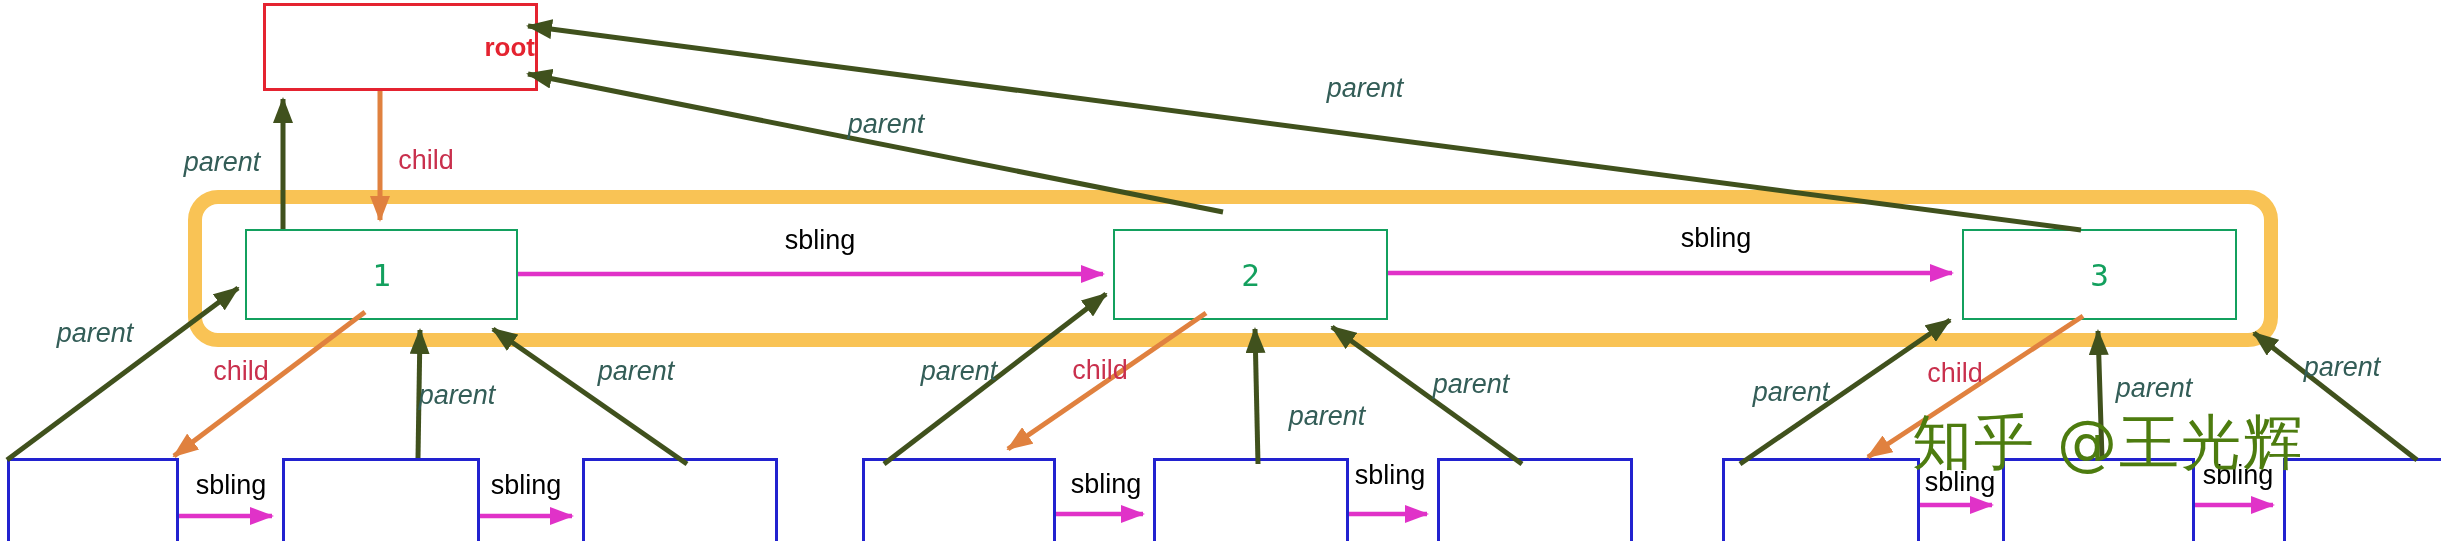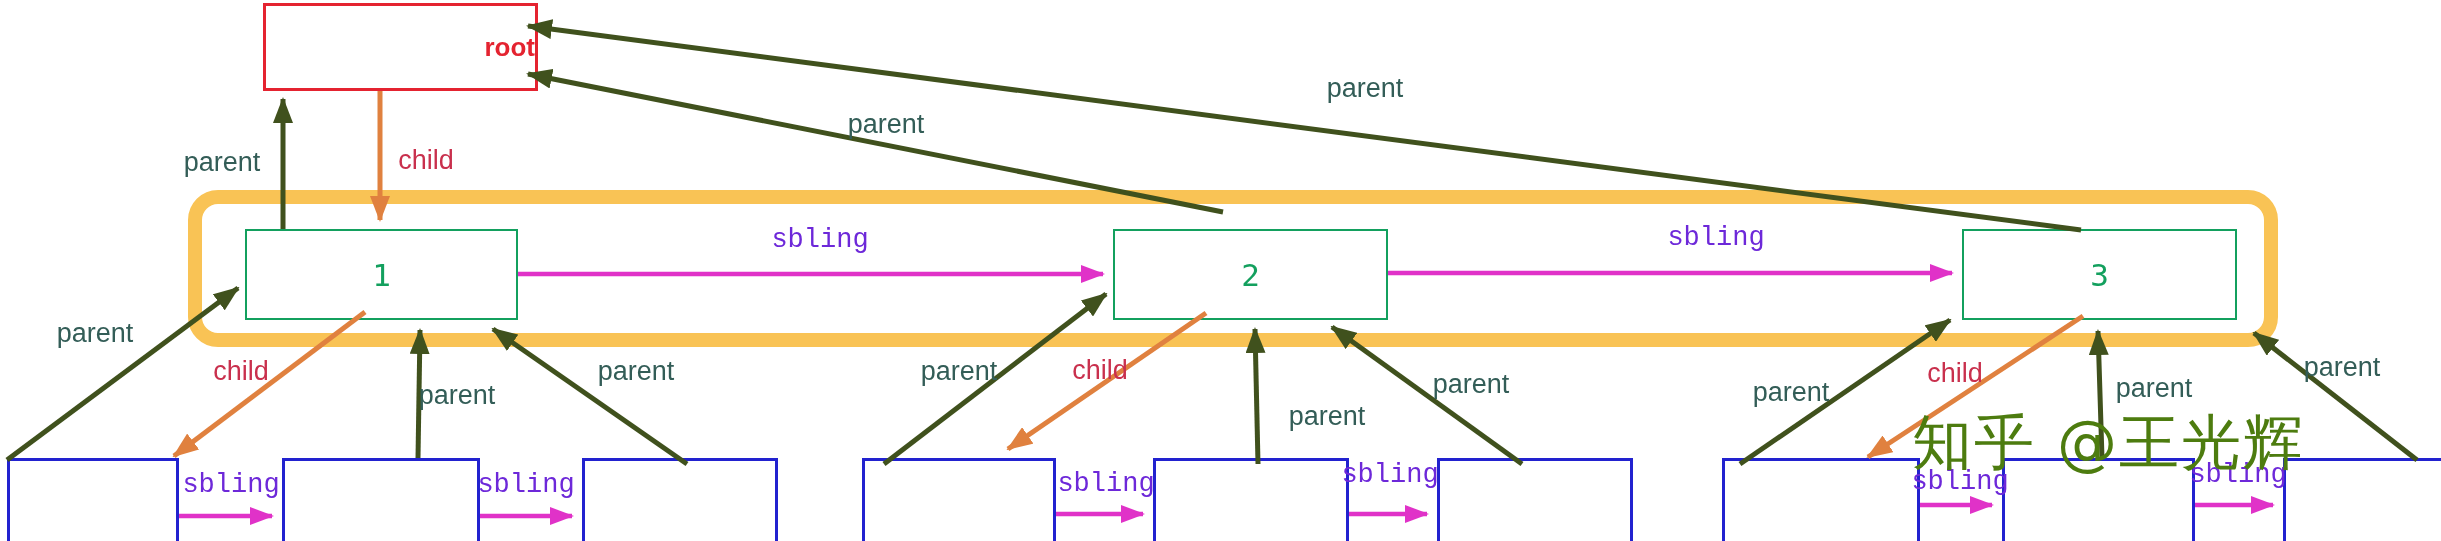--- a/index.html
+++ b/index.html
@@ -49,23 +49,23 @@
   
   #arrows{position:absolute; left:0; top:0; z-index:3; pointer-events:none;}
   #arrows line.p{stroke:#40511d; stroke-width:5;}
   #arrows line.c{stroke:#e0813f; stroke-width:5;}
   #arrows line.s{stroke:#e032c8; stroke-width:4.5;}
   
   .lbl{
     position:absolute; transform:translate(-50%,-50%); white-space:nowrap;
     font-size:27px; z-index:4;
   }
-  .lbl-parent{color:#335d57;}
+  .lbl-parent{color:#335d57;font-style:italic;}
   .lbl-child{color:#c9304d;}
-  .lbl-sib{color:#6d28d9;font-family:Liberation Mono, monospace;}
+  .lbl-sib{color:#000000;}
   
   #watermark{
     position:absolute; left:1912px; top:403px; z-index:5;
     font-size:60px; color:#4d7c0f; letter-spacing:2px; white-space:nowrap;
     font-family:"DejaVu Sans", sans-serif;
   }
 </style>
 </head>
 <body>
 

